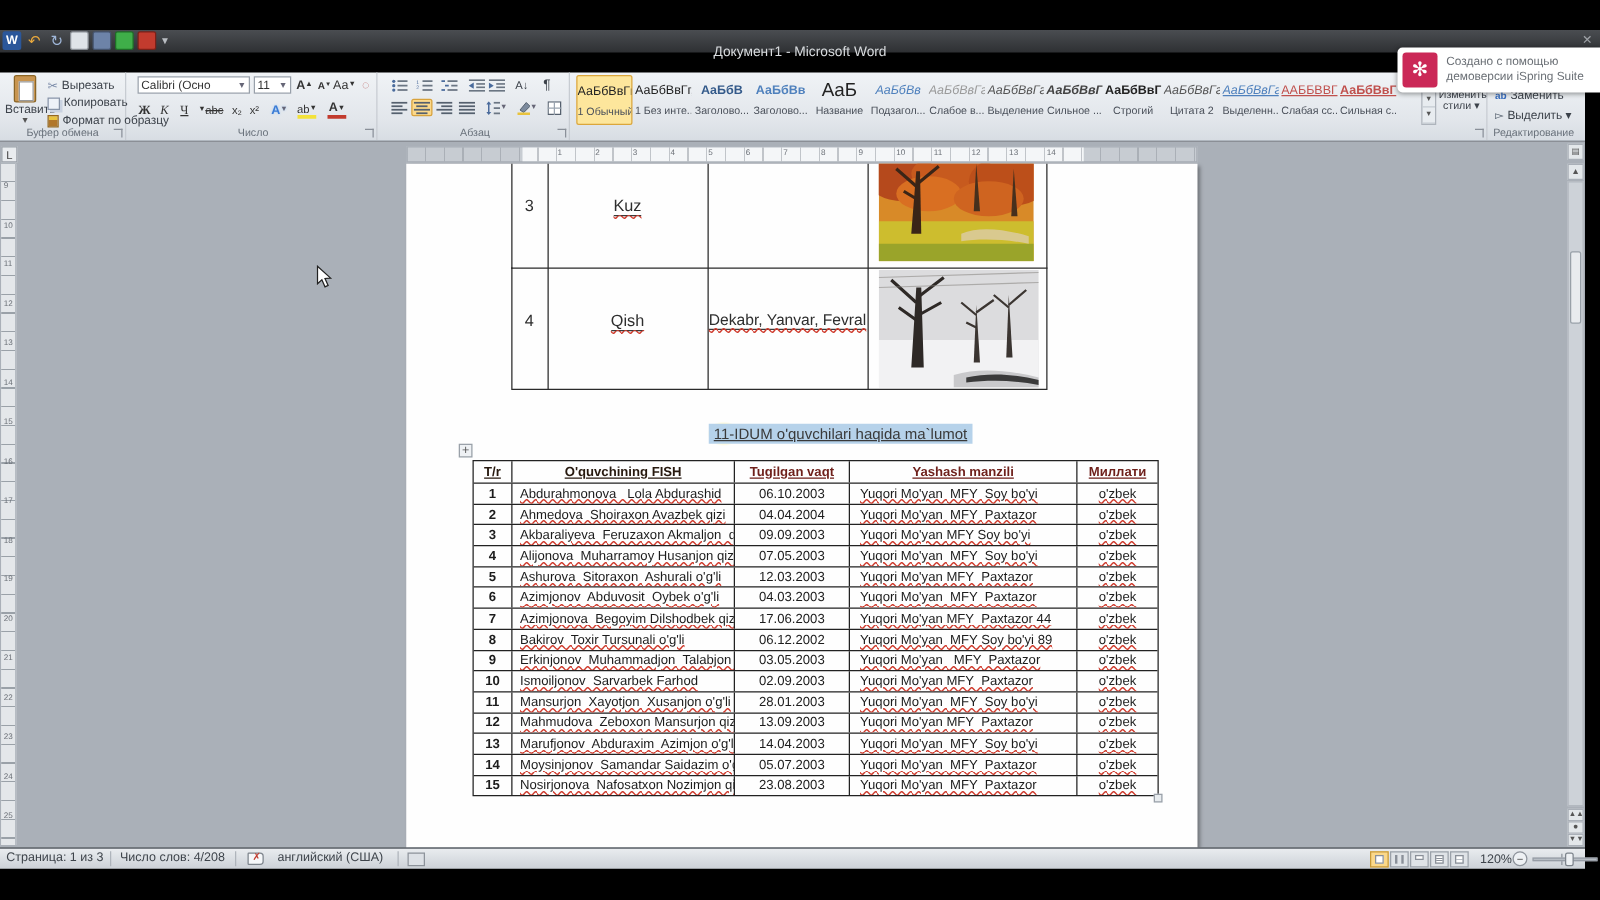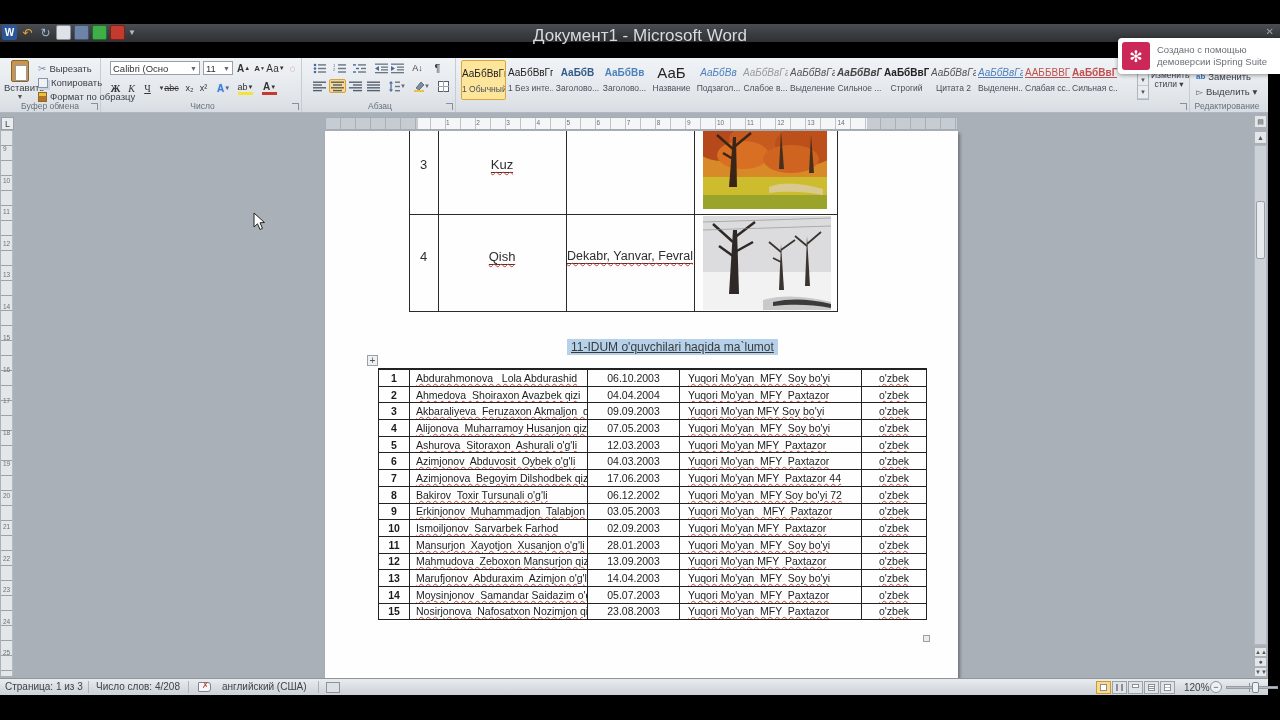--- a/index.html
+++ b/index.html
@@ -15,22 +15,22 @@
   .qicon { width:15px; height:15px; border-radius:2px; display:flex; align-items:center;
     justify-content:center; font-size:10px; }
   .q-word { background:#2b579a; color:#fff; font-weight:bold; font-size:10px; }
   .q-undo { color:#e9a93d; font-size:12px; }
   .q-redo { color:#9fb6d8; font-size:12px; }
   .q-doc  { background:#dfe3e8; border:1px solid #8a8f96; }
   .q-save { background:#6d83a8; border:1px solid #45546e; }
   .q-green{ background:#3fae49; border:1px solid #1f6d27; }
   .q-red  { background:#c23b2e; border:1px solid #7c2018; }
   .q-arrow{ color:#b9bdc2; font-size:8px; }
-  #win-title { position:absolute; left:0; right:0; top:2px; text-align:center;
-    font-size:17px; color:#d8dbde; }
+  #win-title { position:absolute; left:0; right:0; top:12px; text-align:center;
+    font-size:11px; color:#d8dbde; }
   #win-close { position:absolute; right:6px; top:2px; font-size:10px; color:#9da1a6; }
 
   
   #tabrow { position:absolute; left:0; top:42px; width:1268px; height:16px;
     background:#d9dee4; border-bottom:1px solid #c3c9d0; display:flex; align-items:flex-end; }
   .rtab { font-size:10.5px; color:#3f4650; padding:2px 10px 1px 10px; height:16px;
     display:flex; align-items:center; }
   .rtab.file { background:linear-gradient(#3a74c0,#1f4e8c); color:#fff; border-radius:2px 2px 0 0;
     margin-left:2px; }
   .rtab.active { background:linear-gradient(#fafcfe,#edf1f5); border:1px solid #99a1ab;
@@ -635,20 +635,27 @@
         </div>
       </div>
 
       <div id="click-glow"></div>
       <div id="doc-title">
         <span>11-IDUM o'quvchilari haqida ma`lumot</span>
       </div>
 
       <div id="tbl-handle"></div>
       <div id="students">
+          <div class="strow head">
+            <div class="stcell c0 hc-dark">T/r</div>
+            <div class="stcell c1 hc-dark">O'quvchining FISH</div>
+            <div class="stcell c2 hc-red">Tugilgan vaqt</div>
+            <div class="stcell c3 hc-red">Yashash manzili</div>
+            <div class="stcell c4 hc-red">Миллати</div>
+          </div>
           <div class="strow">
             <div class="stcell c0">1</div>
             <div class="stcell c1"><span class="body-sq">Abdurahmonova   Lola Abdurashid</span></div>
             <div class="stcell c2">06.10.2003</div>
             <div class="stcell c3"><span class="body-sq">Yuqori Mo'yan  MFY  Soy bo'yi</span></div>
             <div class="stcell c4"><span class="body-sq">o'zbek</span></div>
           </div>
           <div class="strow">
             <div class="stcell c0">2</div>
             <div class="stcell c1"><span class="body-sq">Ahmedova  Shoiraxon Avazbek qizi</span></div>
@@ -688,21 +695,21 @@
             <div class="stcell c0">7</div>
             <div class="stcell c1"><span class="body-sq">Azimjonova  Begoyim Dilshodbek qizi</span></div>
             <div class="stcell c2">17.06.2003</div>
             <div class="stcell c3"><span class="body-sq">Yuqori Mo'yan MFY  Paxtazor 44</span></div>
             <div class="stcell c4"><span class="body-sq">o'zbek</span></div>
           </div>
           <div class="strow">
             <div class="stcell c0">8</div>
             <div class="stcell c1"><span class="body-sq">Bakirov  Toxir Tursunali o'g'li</span></div>
             <div class="stcell c2">06.12.2002</div>
-            <div class="stcell c3"><span class="body-sq">Yuqori Mo'yan  MFY Soy bo'yi 72</span></div>
+            <div class="stcell c3"><span class="body-sq">Yuqori Mo'yan  MFY Soy bo'yi 89</span></div>
             <div class="stcell c4"><span class="body-sq">o'zbek</span></div>
           </div>
           <div class="strow">
             <div class="stcell c0">9</div>
             <div class="stcell c1"><span class="body-sq">Erkinjonov  Muhammadjon  Talabjon o'g'li</span></div>
             <div class="stcell c2">03.05.2003</div>
             <div class="stcell c3"><span class="body-sq">Yuqori Mo'yan   MFY  Paxtazor</span></div>
             <div class="stcell c4"><span class="body-sq">o'zbek</span></div>
           </div>
           <div class="strow">

